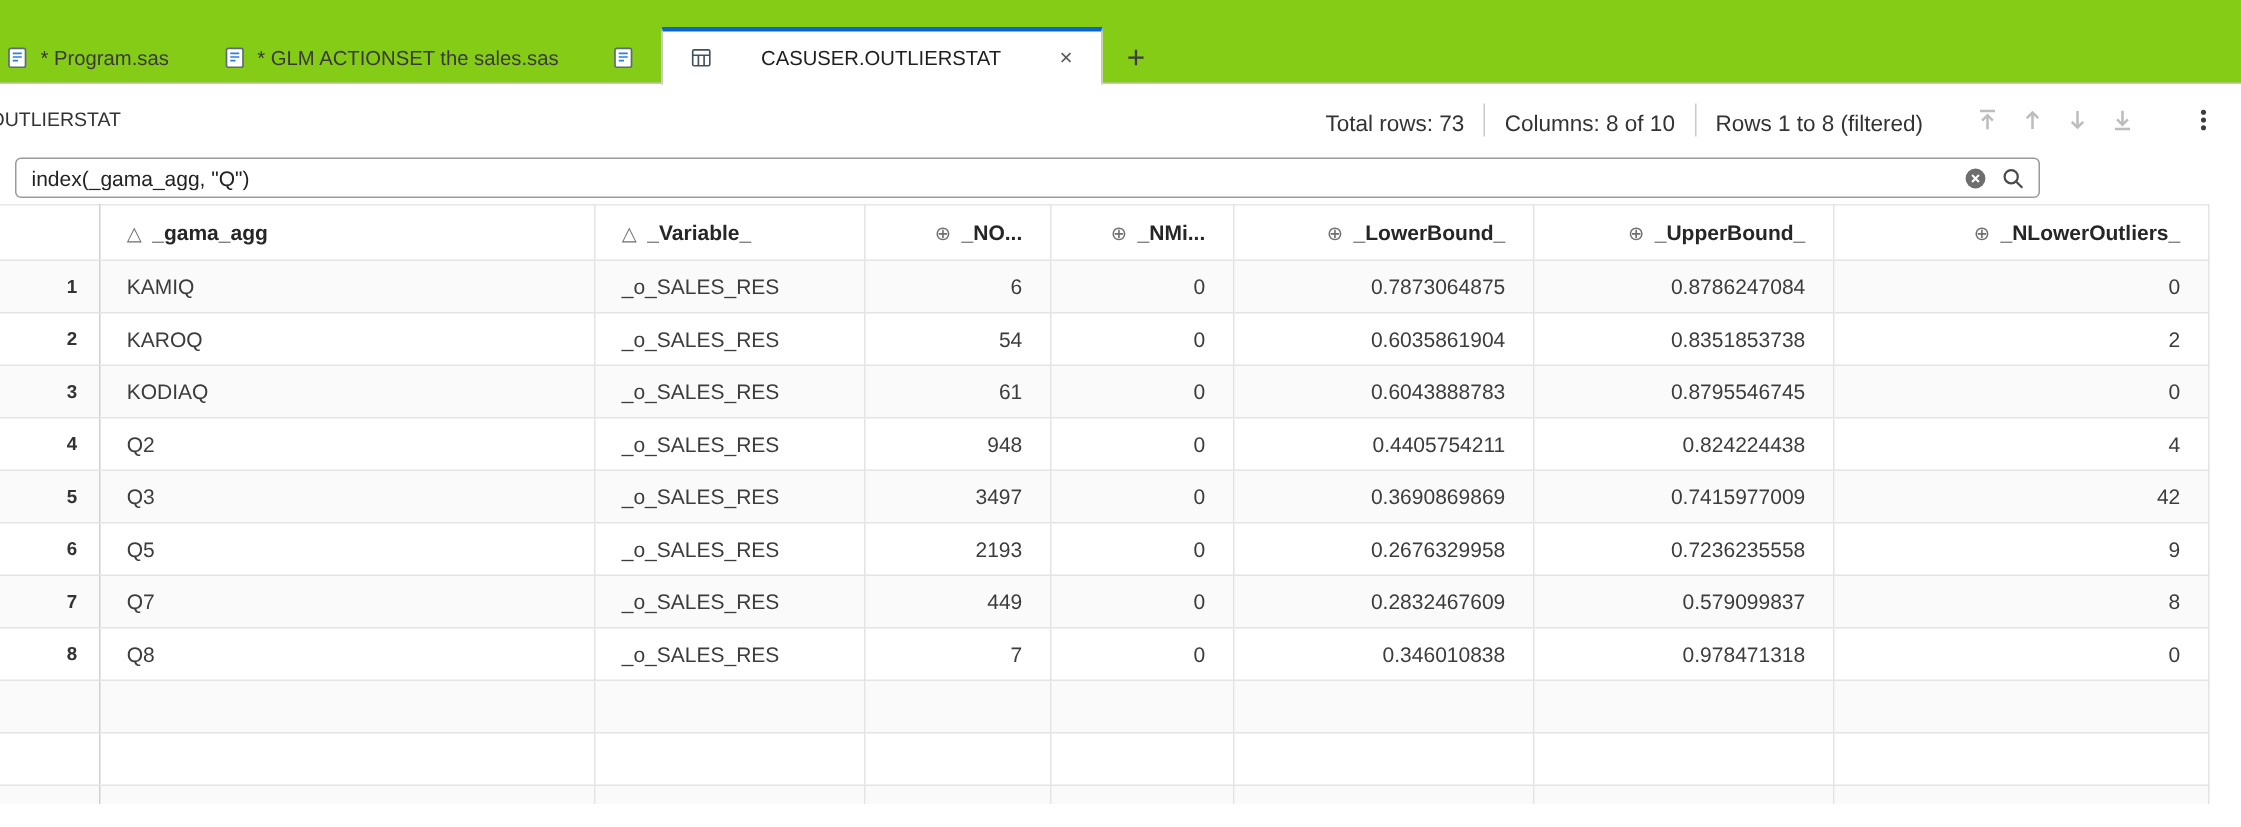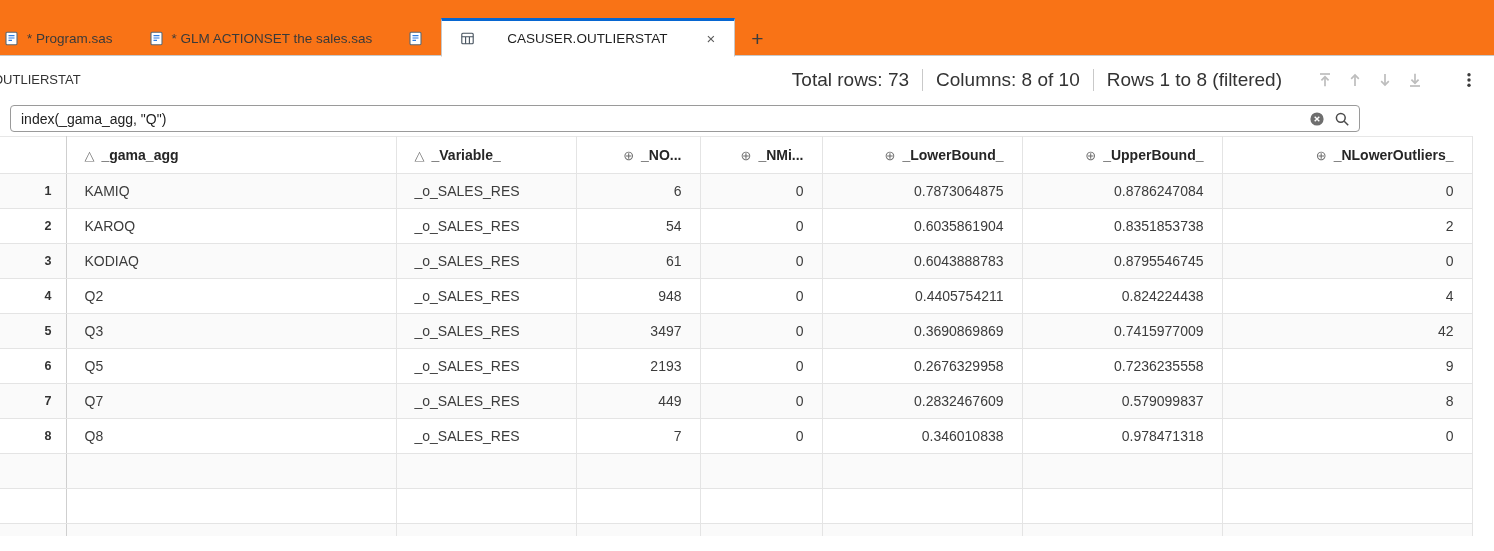--- a/index.html
+++ b/index.html
@@ -9,21 +9,21 @@
     font-family: "Liberation Sans", sans-serif;
     color: #333;
   }
 
   
   .tabbar {
     height: 56px;
     display: flex;
     align-items: flex-end;
     position: relative;
-    background: #f97316;
+    background: #84cc16;
   }
   .tabbar::after {
     content: '';
     position: absolute; left: 0; right: 0; bottom: 0; height: 1px;
     background: #c8c8c8;
   }
   .tabs { display: flex; align-items: flex-end; }
   .tab {
     display: flex; align-items: center; gap: 8px;
     height: 36px; padding: 0 18px;
@@ -58,21 +58,21 @@
   .toolbar {
     height: 47px;
     display: flex; align-items: center;
     padding: 0 16px 0 0;
     background: #fff;
   }
   .viewer-title { font-size: 13px; color: #333; margin-left: -7px; white-space: nowrap; }
   .stats {
     margin-left: auto;
     display: flex; align-items: flex-end; gap: 13px;
-    font-size: 19px; color: #333; white-space: nowrap;
+    font-size: 15px; color: #333; white-space: nowrap;
   }
   .vsep { width: 1px; height: 22px; background: #c9c9c9; }
   .nav-icons { display: flex; align-items: center; gap: 12px; margin-left: 34px; }
   .nav-btn {
     background: none; border: none; padding: 0;
     width: 18px; height: 18px; display: inline-flex;
   }
   .menu-btn { margin-left: 24px; }
 
   

